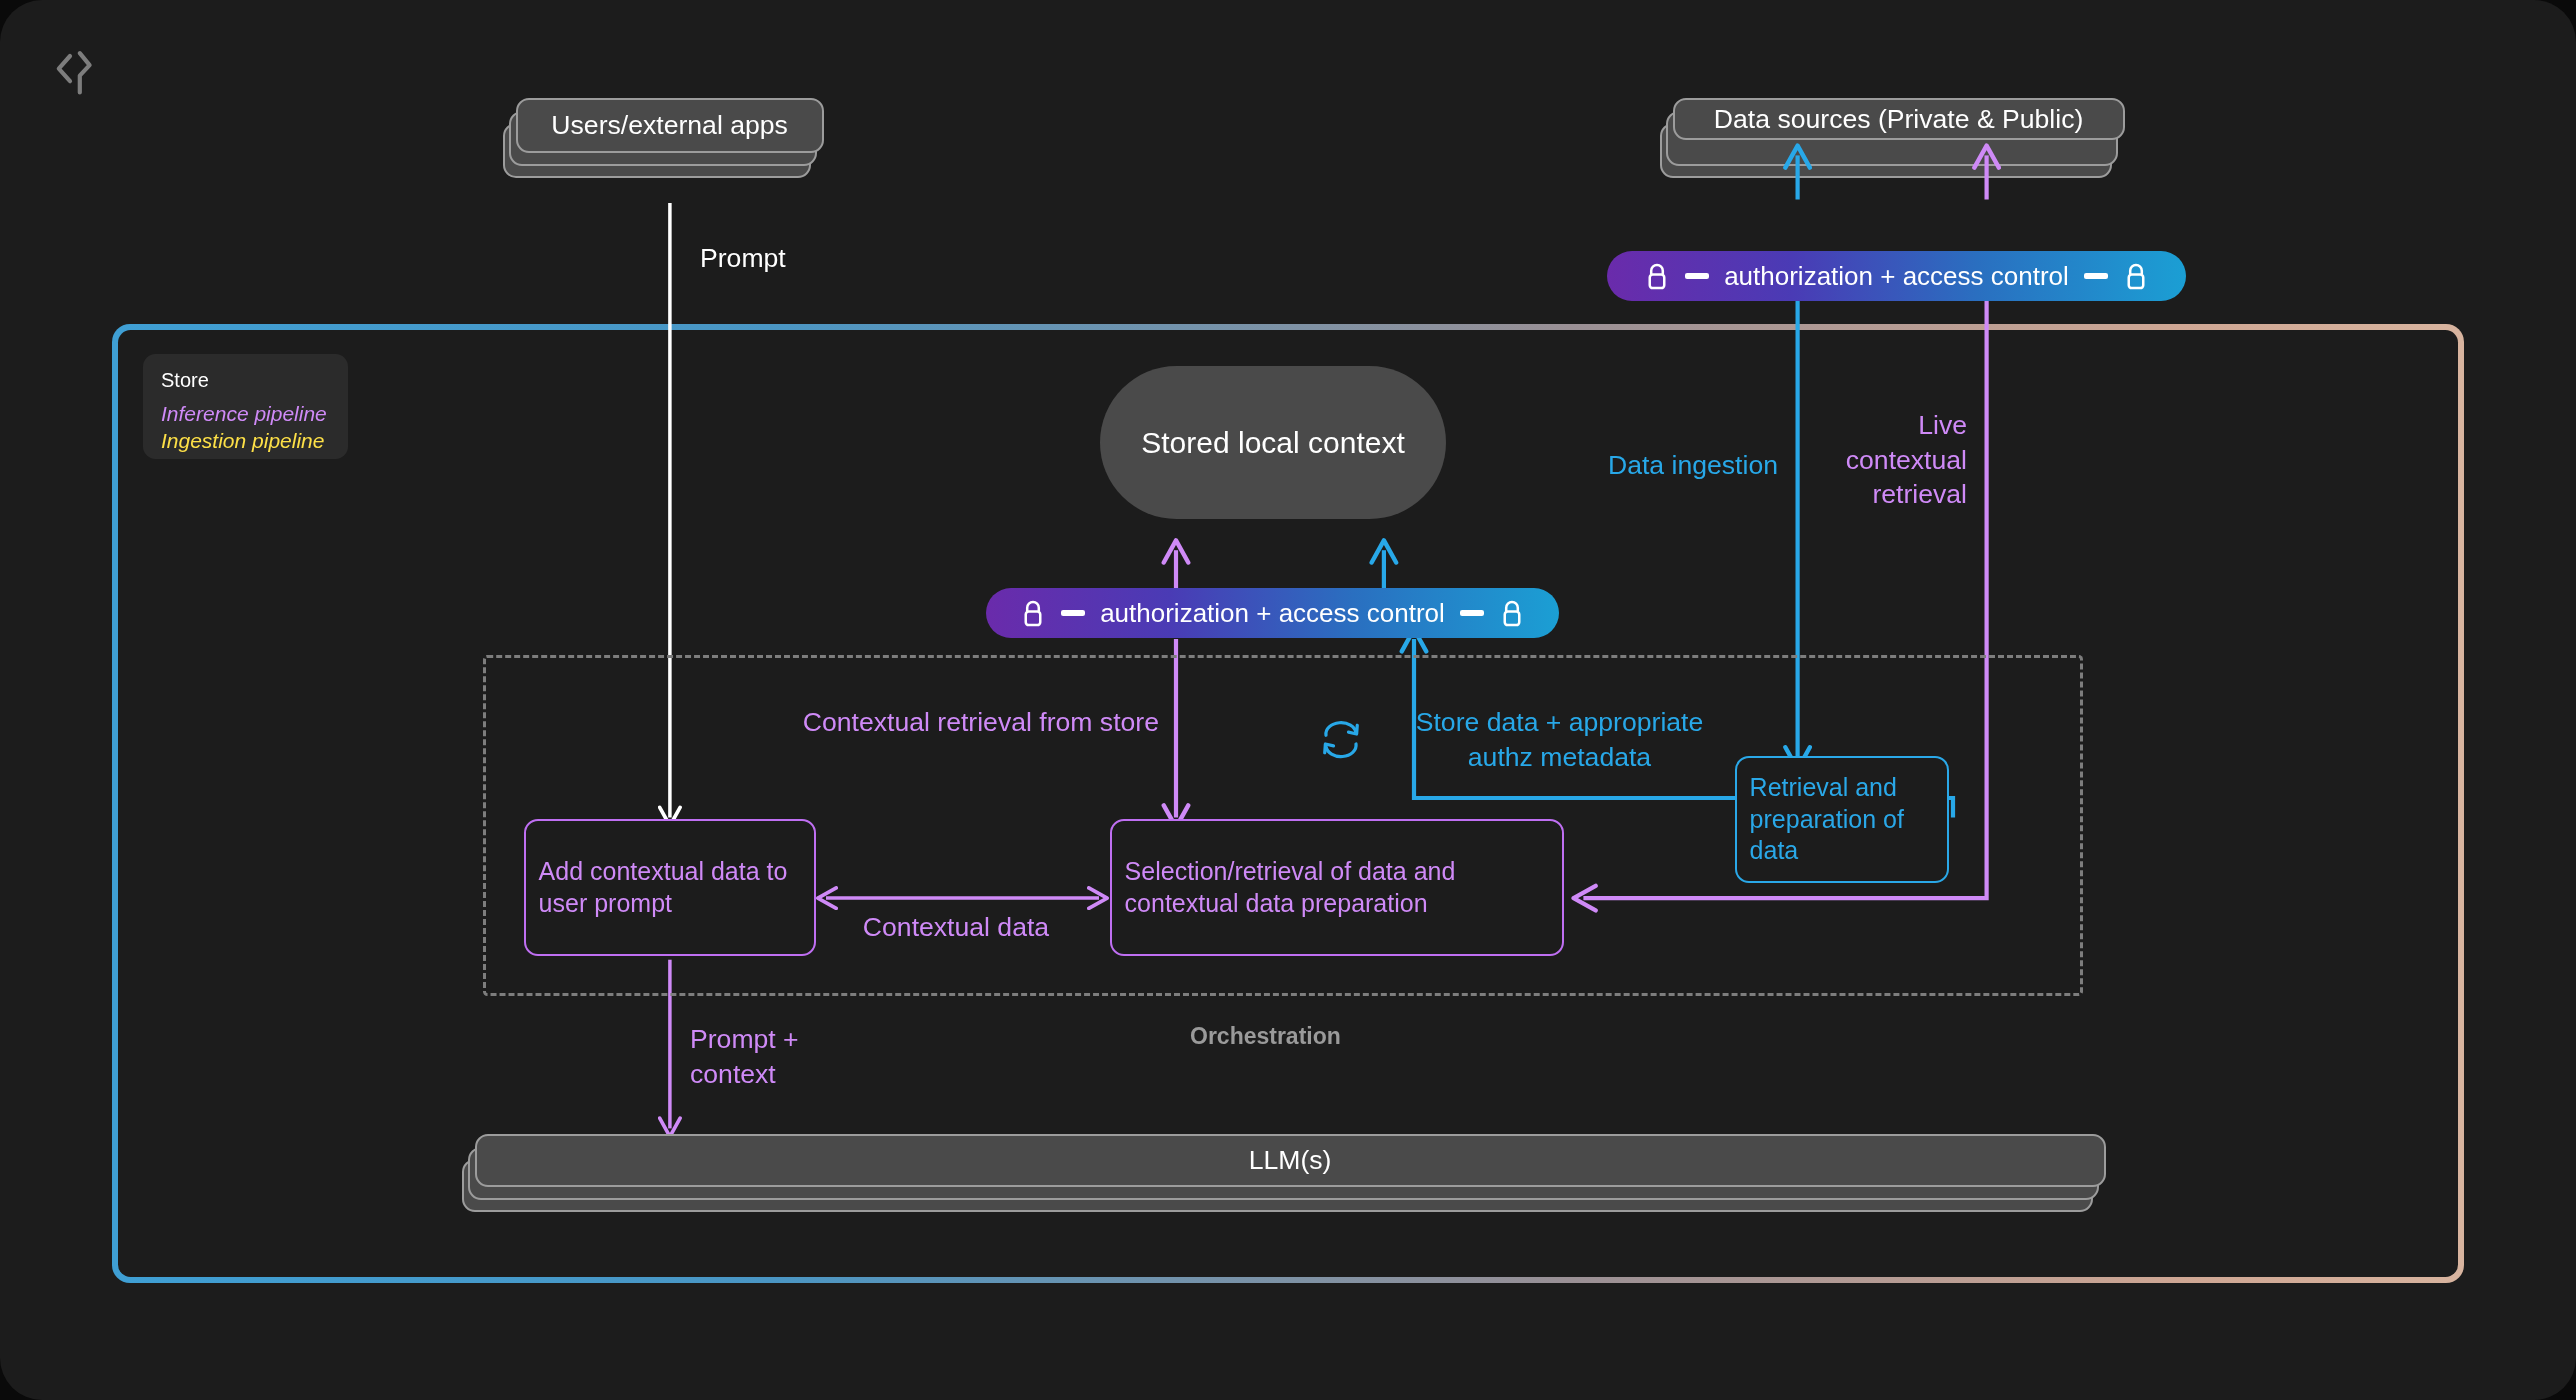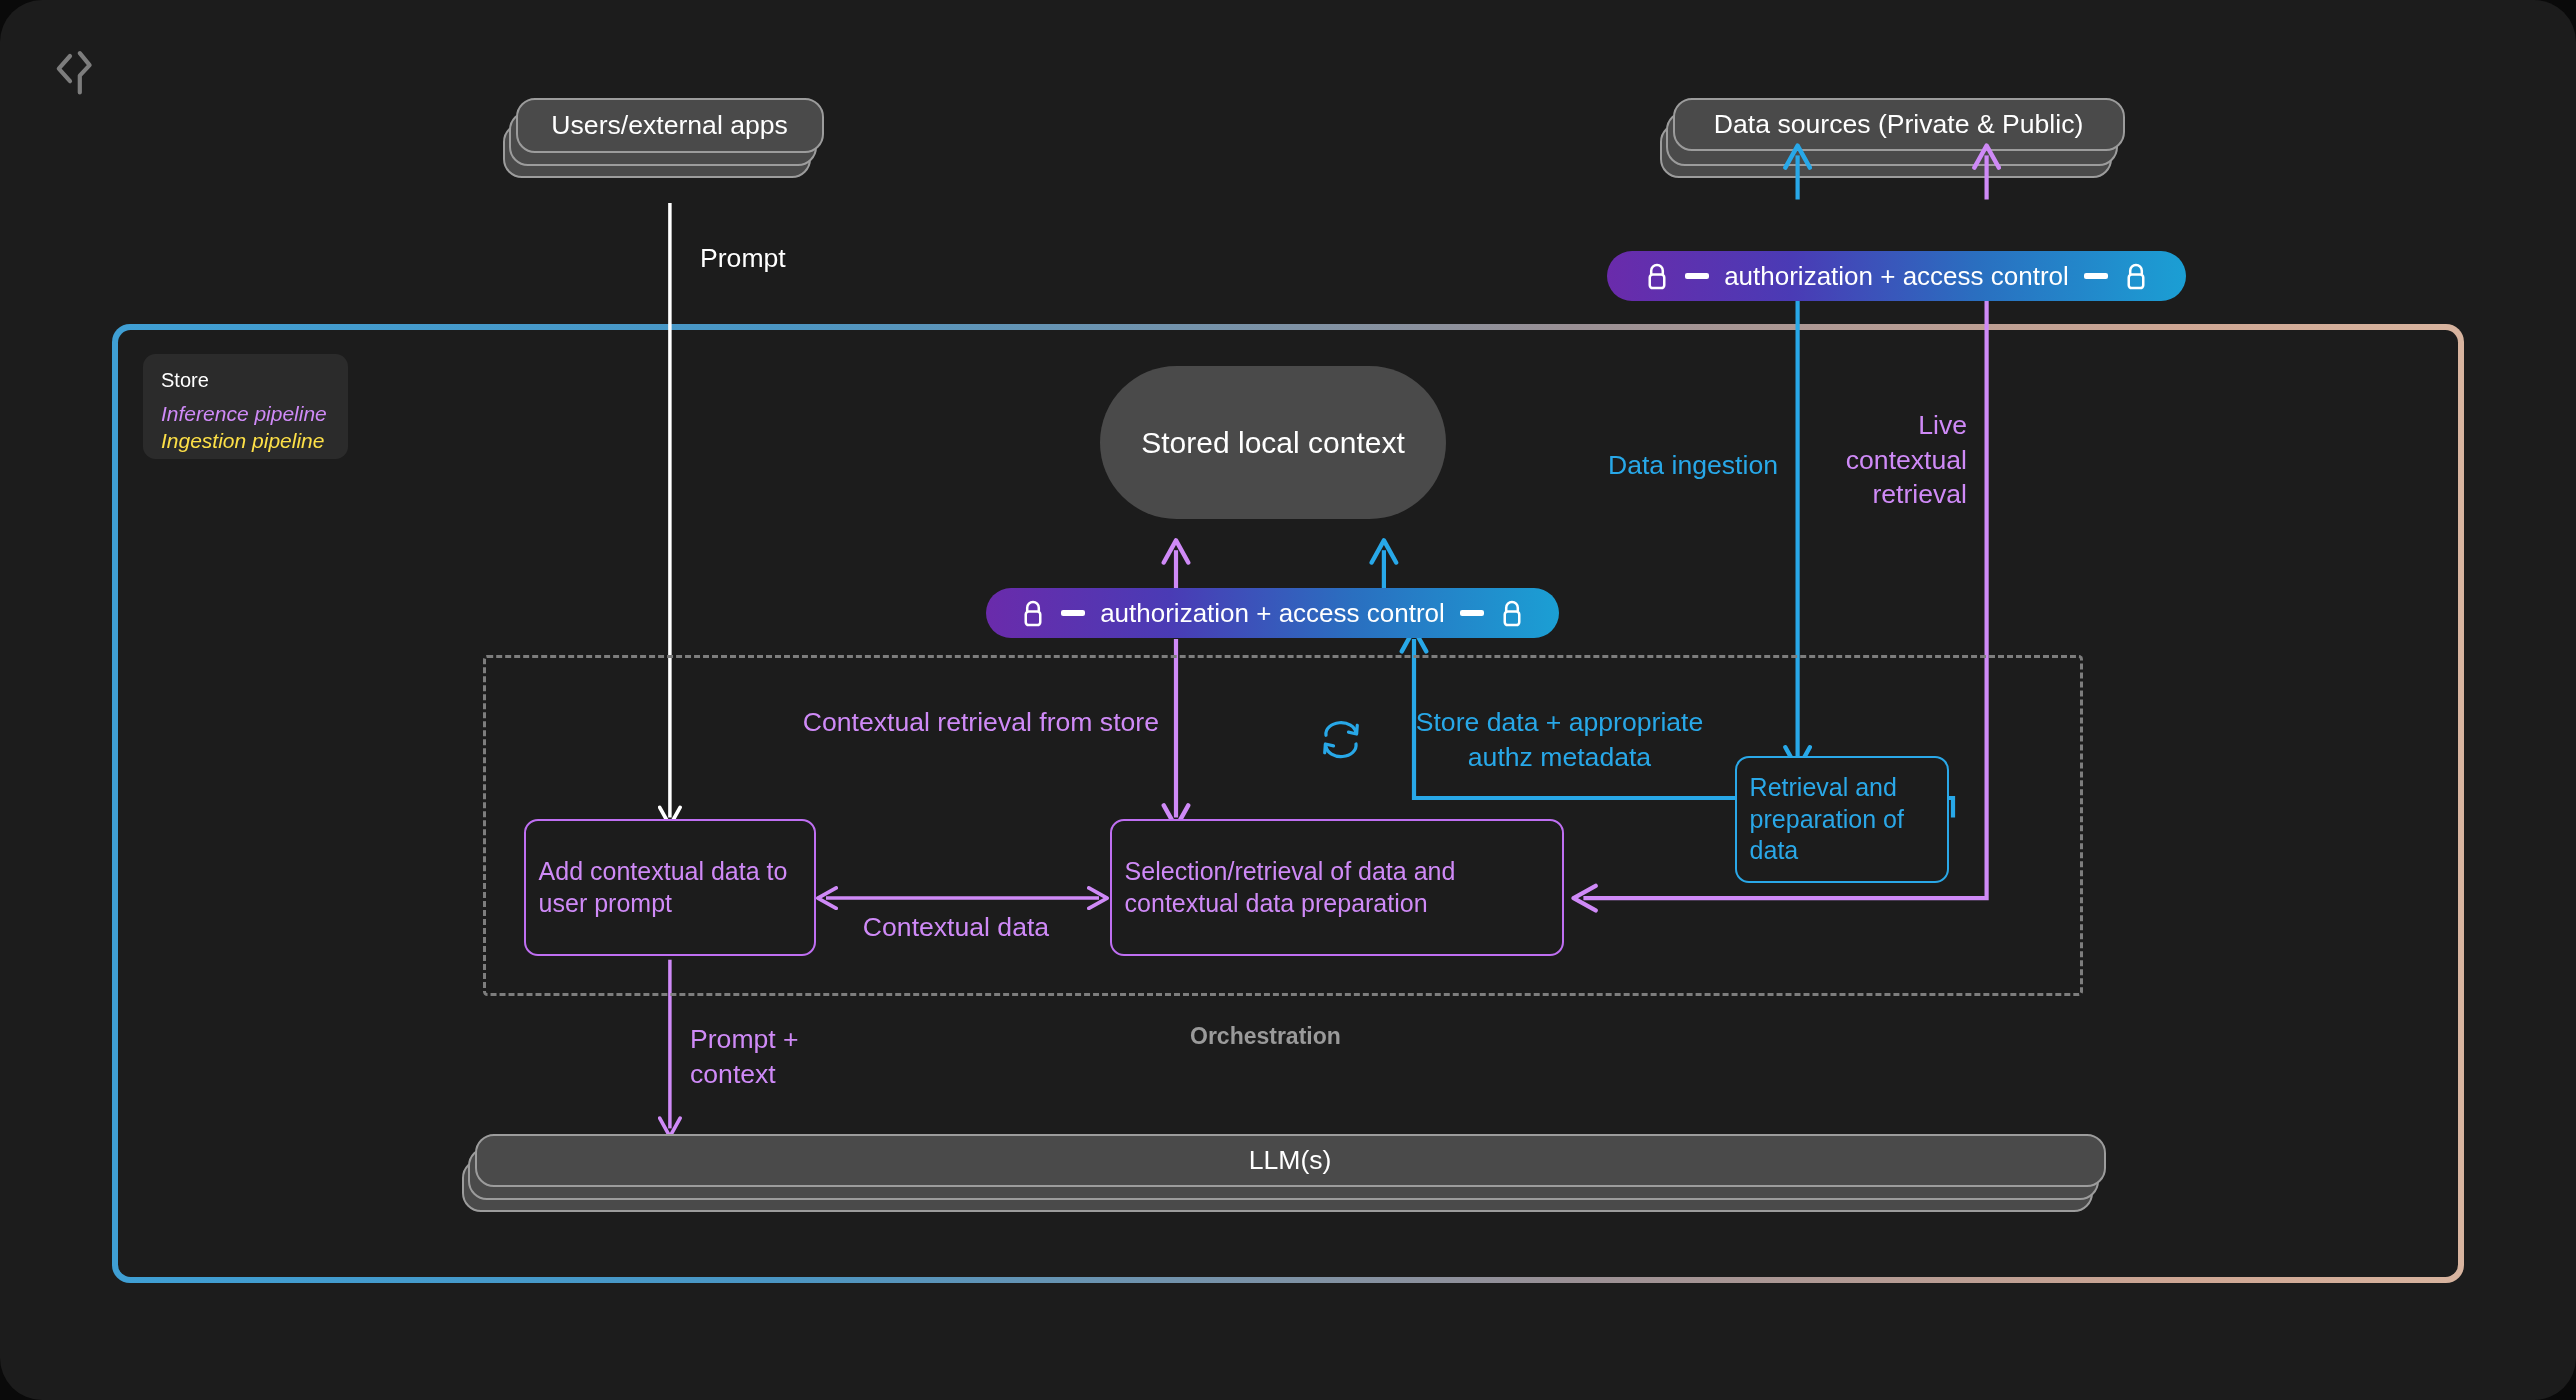--- a/index.html
+++ b/index.html
@@ -3,21 +3,21 @@
 <meta charset="utf-8">
 <style>
   html,body{margin:0;padding:0;background:#0a0a0a;}
   body{font-family:"Liberation Sans","DejaVu Sans",sans-serif;}
   #stage{position:relative;width:2576px;height:1400px;background:#1c1c1c;border-radius:42px;overflow:hidden;}
   .abs{position:absolute;}
   
   #logo{left:49px;top:42px;width:56px;height:56px;}
   
   .stack{position:absolute;}
-  .stack .layer{position:absolute;background:#4a4a4a;border:2.1px solid #9c9c9c;border-radius:19px;box-sizing:border-box;}
+  .stack .layer{position:absolute;background:#4a4a4a;border:2.1px solid #9c9c9c;border-radius:13px;box-sizing:border-box;}
   .stack .layer.l3{left:0;top:25px;}
   .stack .layer.l2{left:6.3px;top:12.6px;}
   .stack .layer.l1{left:12.6px;top:0;display:flex;align-items:center;justify-content:center;}
   .stack .lbl{color:#fff;white-space:nowrap;}
   
   #appframe{left:112px;top:324px;width:2352px;height:959px;border-radius:18px;
     background:linear-gradient(90deg,#3f9fd4 0%,#4a96c4 28%,#9a9095 62%,#cfa794 88%,#d8b49f 100%);
     padding:6.3px;box-sizing:border-box;}
   #appframe-inner{width:100%;height:100%;background:#1c1c1c;border-radius:12.6px;}
   
@@ -80,21 +80,21 @@
     <div class="layer l3" style="width:308px;height:55px;"></div>
     <div class="layer l2" style="width:308px;height:55px;"></div>
     <div class="layer l1" style="width:308px;height:55px;">
       <span class="lbl" style="font-size:26.6px;">Users/external apps</span>
     </div>
   </div>
 
   <div class="stack" style="left:1660px;top:98px;">
     <div class="layer l3" style="width:452px;height:55px;"></div>
     <div class="layer l2" style="width:452px;height:55px;"></div>
-    <div class="layer l1" style="width:452px;height:53px;justify-content:center;">
+    <div class="layer l1" style="width:452px;height:42px;justify-content:center;">
       <span class="lbl" style="font-size:26.6px;">Data sources (Private &amp; Public)</span>
     </div>
   </div>
 
   <div class="abs" id="legend">
     <div class="t">Store</div>
     <div class="r" style="color:#cf8af7;">Inference pipeline</div>
     <div class="r" style="color:#fde047;">Ingestion pipeline</div>
   </div>
 

